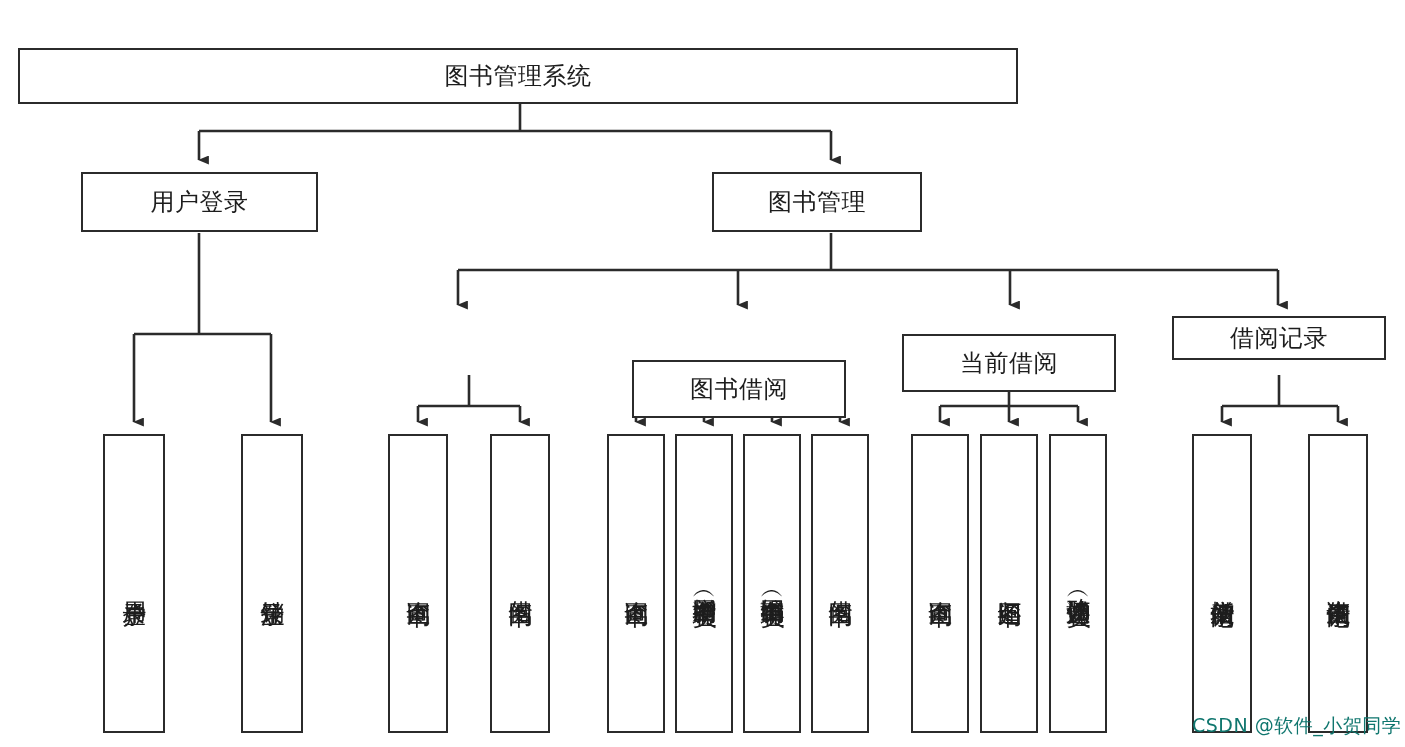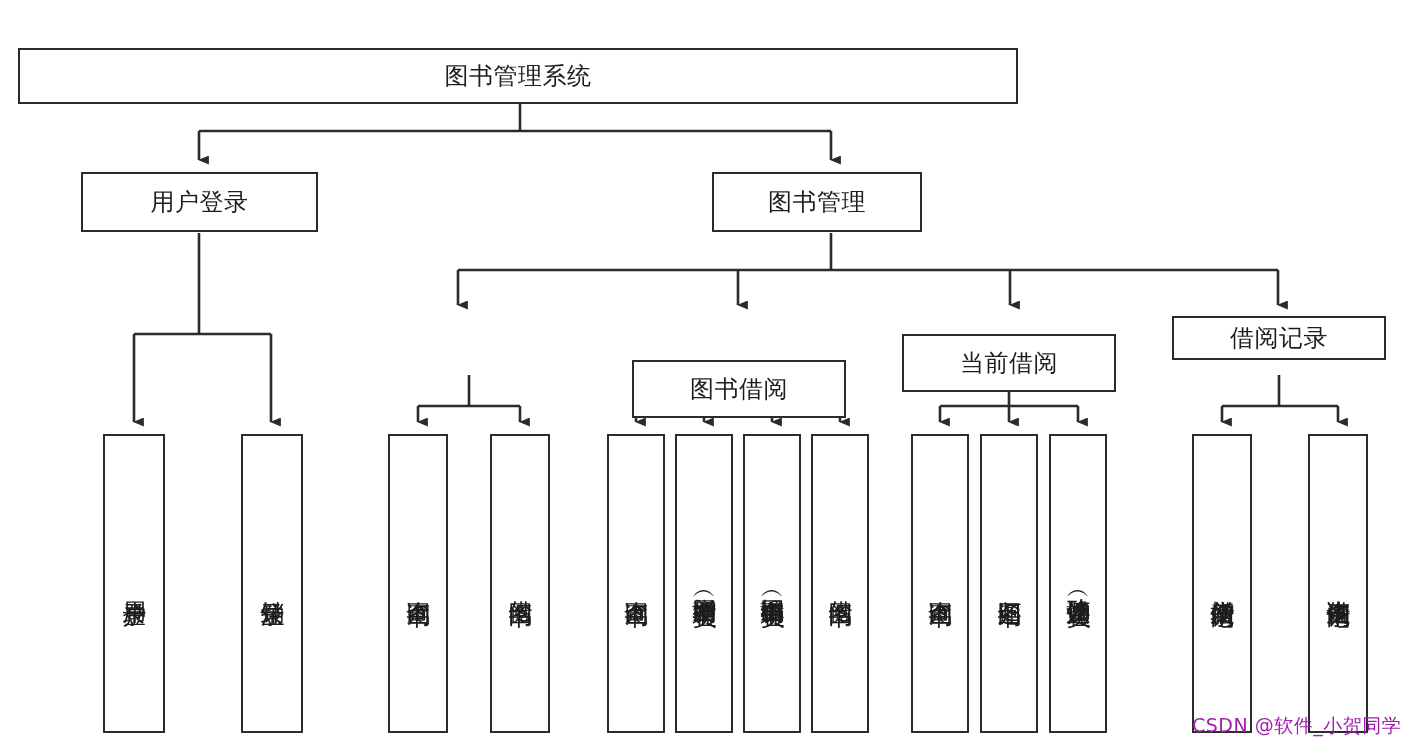--- a/index.html
+++ b/index.html
@@ -48,21 +48,21 @@
     writing-mode: vertical-rl;
     text-orientation: upright;
     white-space: normal;
     line-height: 1.12;
     letter-spacing: 1px;
     max-height: 100%;
   }
   .node.root .label { font-size: 24px; }
   .watermark {
     position: absolute;
-    color: #a21caf;
+    color: #0f766e;
     font-size: 19px;
     white-space: nowrap;
     z-index: 3;
     letter-spacing: 0.5px;
   }
 </style>
 </head>
 <body>
 
 <div id="canvas">

